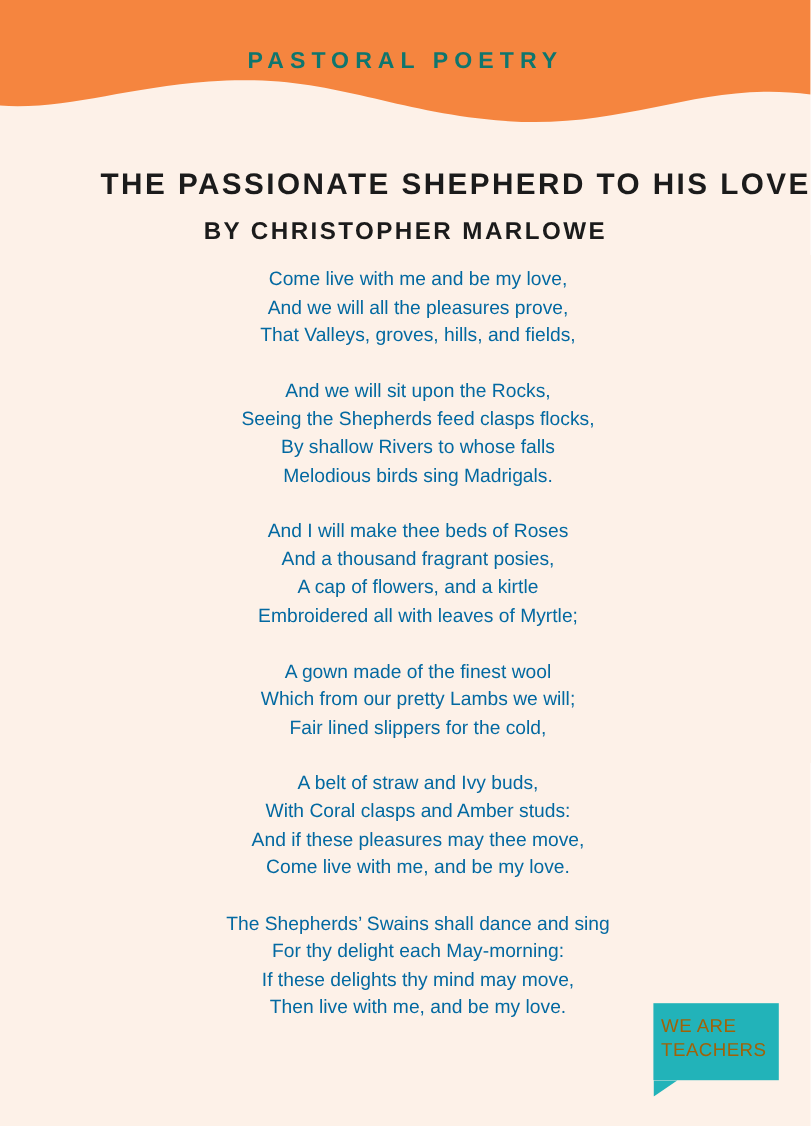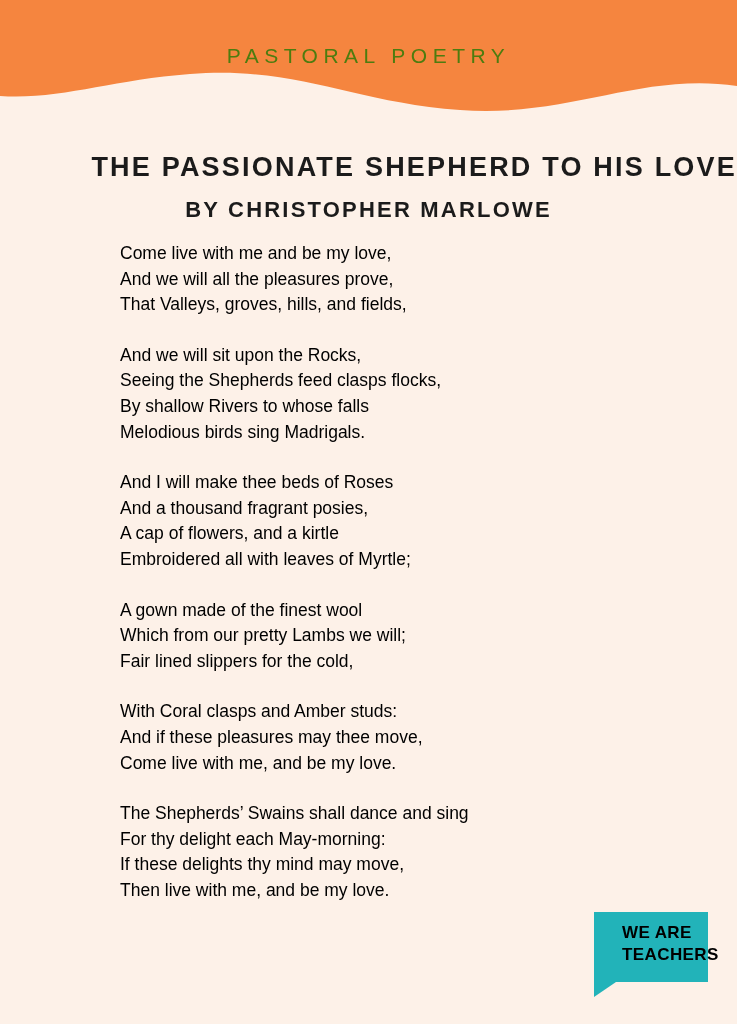--- a/index.html
+++ b/index.html
@@ -27,23 +27,23 @@
   #banner svg { display: block; width: 737px; height: 130px; }
 
   #banner-label {
     position: absolute;
     top: 0; left: 0;
     width: 737px;
     height: 112px;
     display: flex;
     align-items: center;
     justify-content: center;
-    color: #4d7c0f;
+    color: #0f766e;
     font-size: 21px;
-    font-weight: normal;
+    font-weight: bold;
     letter-spacing: 5.5px;
     text-transform: uppercase;
   }
 
   
   #title {
     position: absolute;
     top: 152px; left: 0;
     width: 737px;
     text-align: right;
@@ -64,23 +64,24 @@
     color: #1b1b1b;
     text-transform: uppercase;
   }
 
   
   #poem {
     position: absolute;
     top: 241px;
     left: 120px;
     width: 520px;
-    color: #000000;
+    color: #0369a1;
     font-size: 17.5px;
     line-height: 25.6px;
+    text-align: center;
   }
   .stanza { margin-bottom: 25px; }
   .stanza .line { white-space: pre; }
 
   
   #logo {
     position: absolute;
     left: 594px;
     top: 912px;
     width: 114px;
@@ -96,24 +97,24 @@
   #logo .tail {
     position: absolute;
     left: 0; top: 70px;
     width: 22px;
     height: 15px;
     background: #22b3b9;
     clip-path: polygon(0 0, 100% 0, 0 100%);
   }
   #logo .txt {
     position: absolute;
-    left: 28px; top: 10px;
-    color: #000000;
+    left: 7px; top: 10px;
+    color: #a16207;
     font-size: 17px;
-    font-weight: bold;
+    font-weight: normal;
     line-height: 22px;
     letter-spacing: 0.4px;
     text-transform: uppercase;
   }
 </style>
 </head>
 <body>
 
 <div id="page">
 
@@ -149,20 +150,21 @@
       <div class="line">Embroidered all with leaves of Myrtle;</div>
     </div>
 
     <div class="stanza">
       <div class="line">A gown made of the finest wool</div>
       <div class="line">Which from our pretty Lambs we will;</div>
       <div class="line">Fair lined slippers for the cold,</div>
     </div>
 
     <div class="stanza">
+      <div class="line">A belt of straw and Ivy buds,</div>
       <div class="line">With Coral clasps and Amber studs:</div>
       <div class="line">And if these pleasures may thee move,</div>
       <div class="line">Come live with me, and be my love.</div>
     </div>
 
     <div class="stanza">
       <div class="line">The Shepherds’ Swains shall dance and sing</div>
       <div class="line">For thy delight each May-morning:</div>
       <div class="line">If these delights thy mind may move,</div>
       <div class="line">Then live with me, and be my love.</div>

